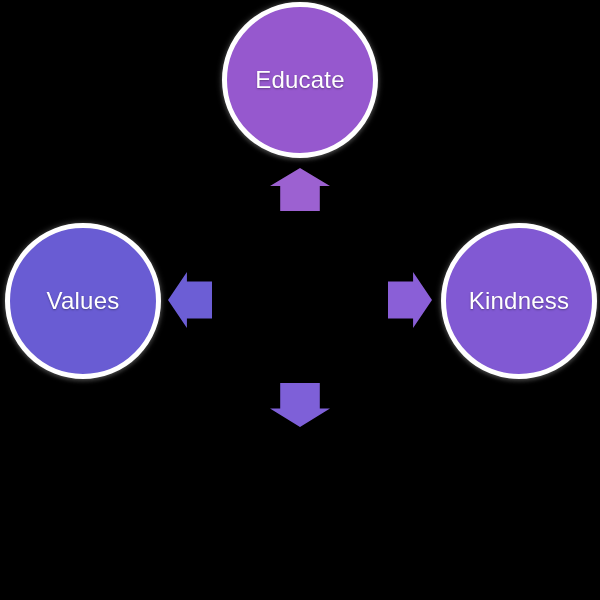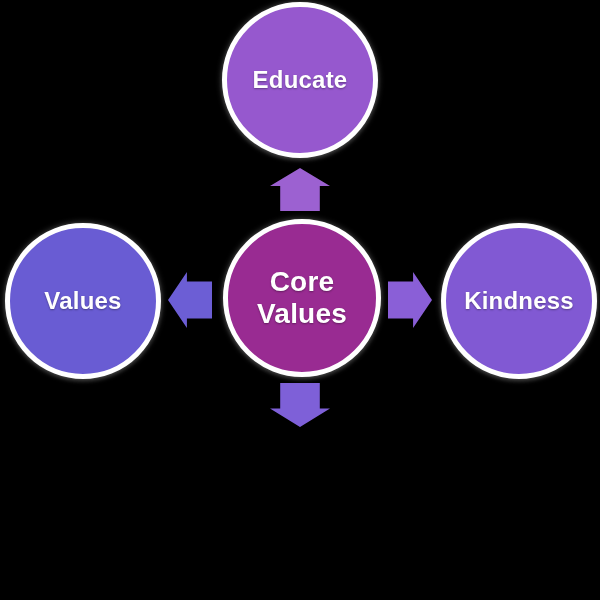--- a/index.html
+++ b/index.html
@@ -2,21 +2,21 @@
 <html><head>
 <meta charset="utf-8">
 <style>
   html, body { margin: 0; padding: 0; }
   body {
     width: 600px; height: 600px;
     background: #000000;
     font-family: "Liberation Sans", sans-serif;
     overflow: hidden;
   }
-  .stage { position: relative; width: 600px; height: 600px; font-weight: bold; }
+  .stage { position: relative; width: 600px; height: 600px; }
 
   .circle {
     position: absolute;
     border-radius: 50%;
     border: 5px solid #ffffff;
     box-shadow: 0 0 6px rgba(170,170,170,0.45), 0 2px 4px rgba(90,90,90,0.4);
     display: flex;
     align-items: center;
     justify-content: center;
     box-sizing: border-box;
@@ -75,20 +75,14 @@
 
   <div class="circle node-right" style="background-color: rgb(129, 89, 211); justify-content: center;">
     <span class="label">Kindness</span>
   </div>
 
 
   <div class="circle node-left" style="background-color: rgb(105, 92, 211);">
     <span class="label">Values</span>
   </div>
 
-  <div class="circle node-center" style="background-color: rgb(153, 43, 146);">
-    <span class="label center-label">
-      <span>Core</span>
-      <span>Values</span>
-    </span>
-  </div>
 
 </div>
 
 </body></html>

